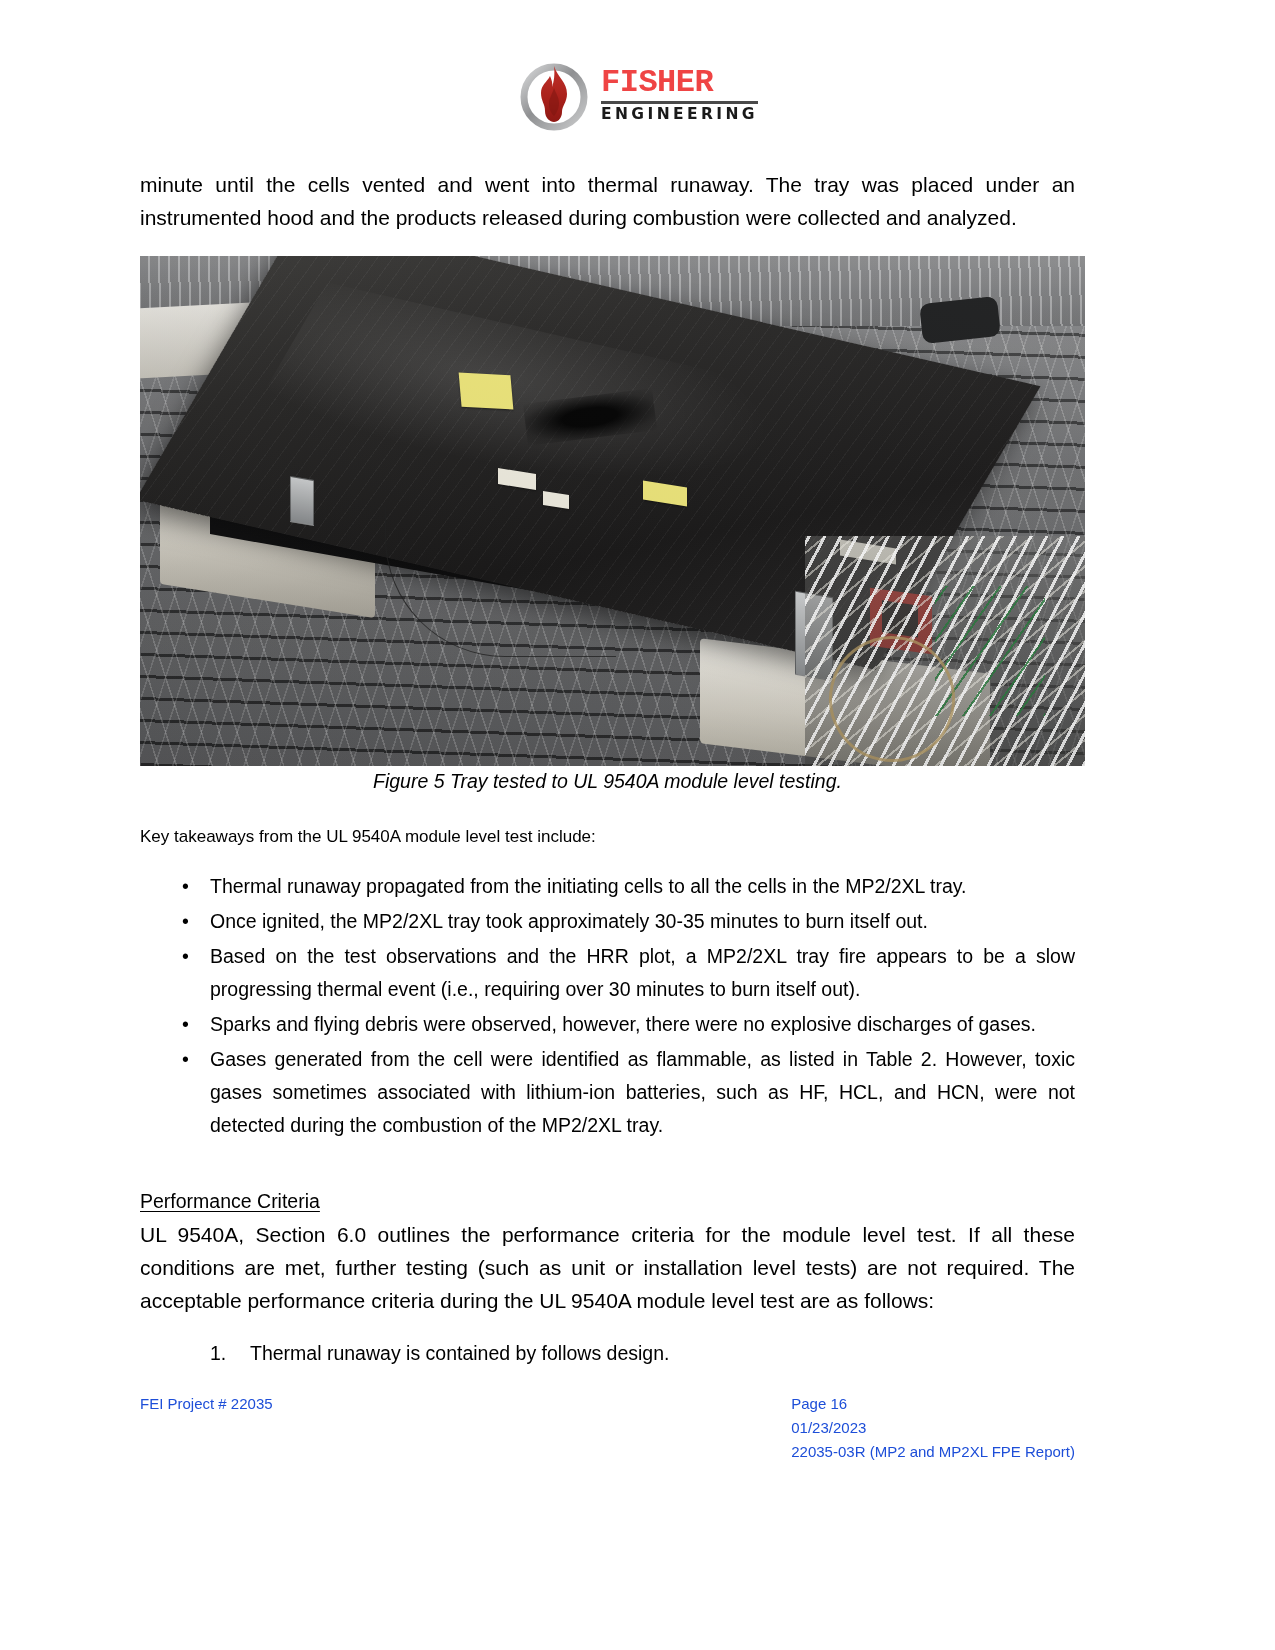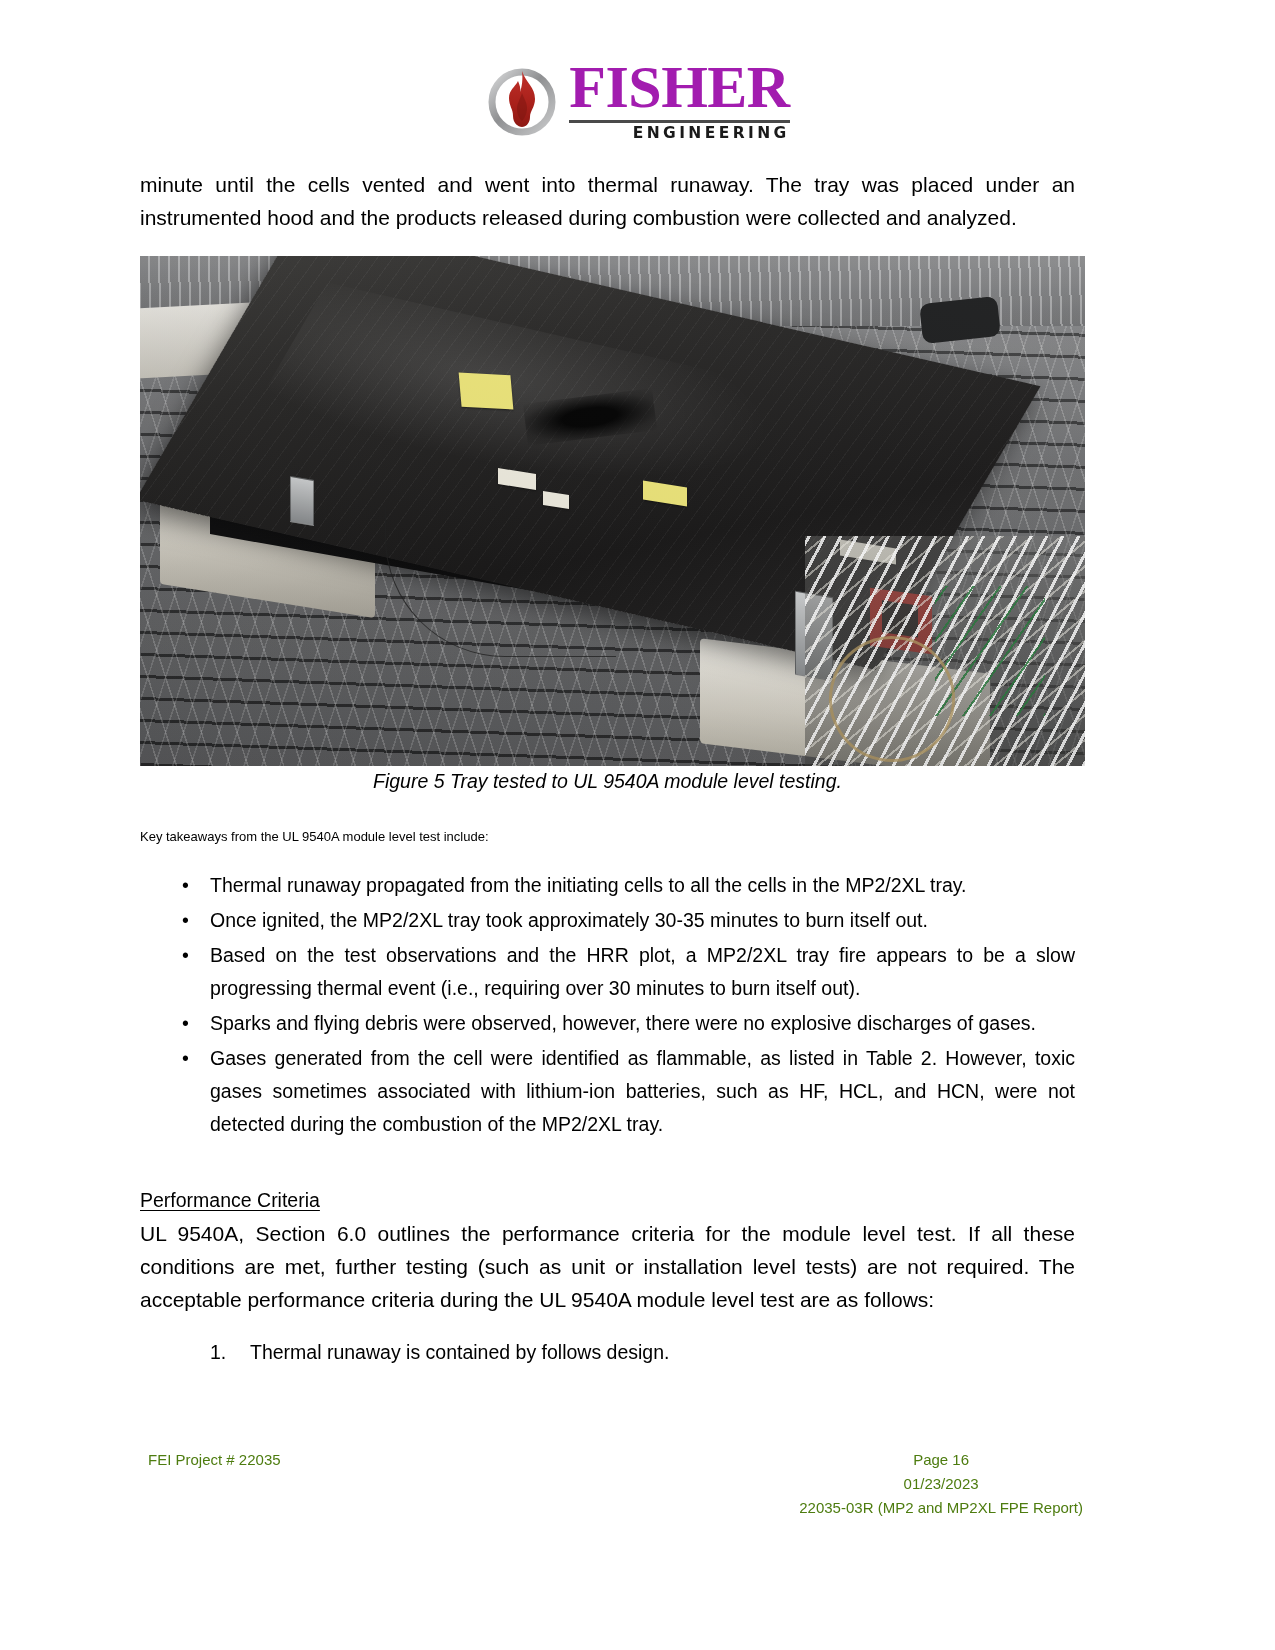--- a/index.html
+++ b/index.html
@@ -43,25 +43,25 @@
     flex: 0 0 auto;
   }
   .flame-badge svg { display: block; }
   .logo-text {
     display: flex;
     flex-direction: column;
     justify-content: center;
     line-height: 1;
   }
   .logo-name {
-    font-family: Liberation Serif, serif;
+    font-family: Liberation Mono, monospace;
     font-weight: 700;
-    font-size: 60px;
+    font-size: 32px;
     letter-spacing: -0.5px;
-    color: #a21caf;
+    color: #ef4444;
     line-height: 0.98;
   }
   .logo-rule {
     width: 100%;
     height: 3px;
     background: #4a4a4a;
     margin: 3px 0 3px 0;
   }
   .logo-sub {
     font-family: "DejaVu Sans", sans-serif;
@@ -240,21 +240,21 @@
   .fig-caption {
     text-align: center;
     font-style: italic;
     font-size: 19.5px;
     line-height: 30px;
   }
 
   
   .lead-in {
     margin-top: 24px;
-    font-size: 13px;
+    font-size: 17px;
     line-height: 33px;
   }
 
   
   ul.bullets {
     margin: 16px 0 0 0;
     padding: 0;
     list-style: none;
   }
   ul.bullets > li {
@@ -303,32 +303,31 @@
     left: 70px;
     top: 0;
     font-size: 19.5px;
     line-height: 33px;
   }
 
   
   .footer {
     position: absolute;
     left: 140px;
-    top: 1448px;
+    top: 1392px;
     width: 935px;
     display: flex;
     justify-content: space-between;
     align-items: flex-start;
-    color: #4d7c0f;
+    color: #1d4ed8;
     font-size: 15px;
     line-height: 24px;
-    margin-left: 8px;
   }
   .footer-left { white-space: nowrap; }
-  .footer-right { text-align: center; }
+  .footer-right { text-align: left; }
 </style>
 </head>
 <body>
 
 <div class="page">
 
   <div class="logo-header">
     <div class="logo-wrap">
       <div class="flame-badge">
         <svg width="74" height="74" viewBox="0 0 74 74" aria-hidden="true">

